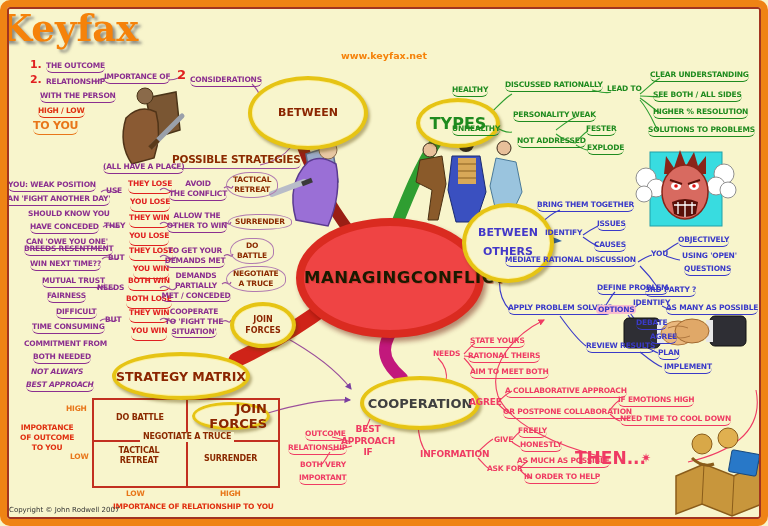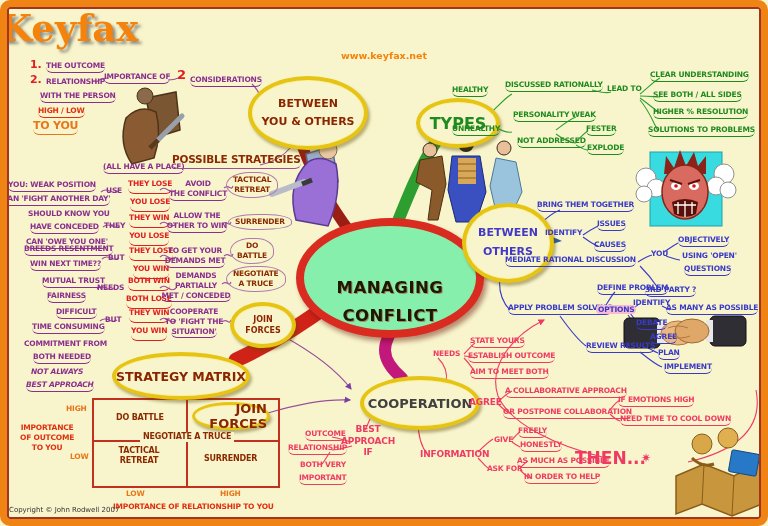--- a/index.html
+++ b/index.html
@@ -20,22 +20,22 @@
   .stack{display:flex;flex-direction:column;align-items:center;text-align:center}
   .hdr{position:absolute;display:flex;flex-direction:column;align-items:center;z-index:10;
        font-weight:bold;font-size:7.5px;line-height:1.35;color:#8b2a00;letter-spacing:-0.2px;
        border:1px solid #b07ab0;border-radius:50% 45% 55% 50%/55% 50% 45% 55%;padding:2px 6px}
   
   .oval{position:absolute;border-radius:50%;background:#f8f5cc;border:4px solid #e6c414;
         box-shadow:2px 3px 3px rgba(90,70,0,.4),inset 0 0 0 1px #fdf0a0;display:flex;
         flex-direction:column;align-items:center;justify-content:center;text-align:right;
         font-weight:bold;z-index:9}
   .center-oval{position:absolute;left:296px;top:218px;width:172px;height:104px;border-radius:50%;
-        background:#86efac;border:8px solid #da2b20;box-shadow:3px 4px 5px rgba(100,10,0,.45);
-        display:flex;flex-direction:column;align-items:center;justify-content:flex-end;z-index:9;
+        background:#ef4444;border:8px solid #da2b20;box-shadow:3px 4px 5px rgba(100,10,0,.45);
+        display:flex;flex-direction:row;align-items:center;justify-content:space-between;z-index:9;
         font-weight:bold;font-size:16.5px;color:#1a1a00;letter-spacing:.5px;line-height:1.7;
         text-shadow:1px 1px 0 rgba(190,50,40,.55)}
   
   .mx{position:absolute;left:92px;top:398px;width:184px;height:86px;border:2px solid #c23020;z-index:8}
   .mx .v{position:absolute;left:50%;top:0;bottom:0;border-left:2px solid #c23020}
   .mx .h{position:absolute;top:46%;left:0;right:0;border-top:2px solid #c23020}
   .brand{position:absolute;left:0;right:0;top:6px;text-align:left;z-index:10;
          font-family:"DejaVu Serif",serif;font-weight:bold;font-size:37px;color:#f5820a;
          text-shadow:3px 3px 3px rgba(110,110,110,.75)}
   .brand-url{position:absolute;left:0;right:0;top:50px;text-align:center;z-index:10;
@@ -229,21 +229,20 @@
   <div class="L pu" style="left:46px;top:77px">RELATIONSHIP</div>
   <div class="L pu u" style="left:40px;top:91px">WITH THE PERSON</div>
   <div class="L ra u" style="left:38px;top:106px">HIGH / LOW</div>
   <div class="L or big u" style="left:33px;top:119px">TO YOU</div>
   <div class="L pu u" style="left:104px;top:72px">IMPORTANCE OF</div>
   <div class="L re" style="left:177px;top:67px;font-size:13px">2</div>
   <div class="L pu u" style="left:190px;top:75px">CONSIDERATIONS</div>
 
   <div class="oval" style="left:248px;top:76px;width:112px;height:66px;font-size:11px;color:#8b2500;line-height:1.6">
     <span>BETWEEN</span>
-    <span>YOU &amp; OTHERS</span>
   </div>
   <div class="L pu u" style="left:103px;top:162px">(ALL HAVE A PLACE)</div>
   <div class="L dr u" style="left:172px;top:153px;font-size:10.5px;border-color:#9b4f9b">POSSIBLE STRATEGIES</div>
 
   <div class="L pu u" style="left:8px;top:180px">YOU: WEAK POSITION</div>
   <div class="L pu u" style="left:2px;top:194px">CAN 'FIGHT ANOTHER DAY'</div>
   <div class="L pu" style="left:106px;top:186px">USE</div>
   <div class="L re out stack" style="left:128px;top:176px">
     <span class="u">THEY LOSE</span>
     <span class="u">YOU LOSE</span>
@@ -395,21 +394,21 @@
   <div class="L bl u" style="left:650px;top:332px">AGREE</div>
   <div class="L bl u" style="left:586px;top:341px">REVIEW RESULTS</div>
   <div class="L bl u" style="left:658px;top:348px">PLAN</div>
   <div class="L bl u" style="left:664px;top:362px">IMPLEMENT</div>
 
   <div class="oval" style="left:360px;top:376px;width:112px;height:46px;font-size:13px;color:#404040">
     <span>COOPERATION</span>
   </div>
   <div class="L pk" style="left:433px;top:349px">NEEDS</div>
   <div class="L pk u" style="left:470px;top:336px">STATE YOURS</div>
-  <div class="L pk u" style="left:468px;top:351px">ESTABLISH OUTCOME</div>
+  <div class="L pk u" style="left:468px;top:351px">RATIONAL THEIRS</div>
   <div class="L pk u" style="left:470px;top:367px">AIM TO MEET BOTH</div>
   <div class="L pk mid" style="left:469px;top:397px">AGREE</div>
   <div class="L pk u" style="left:505px;top:386px">A COLLABORATIVE APPROACH</div>
   <div class="L pk u" style="left:503px;top:407px">OR POSTPONE COLLABORATION</div>
   <div class="L pk u" style="left:618px;top:395px">IF EMOTIONS HIGH</div>
   <div class="L pk u" style="left:620px;top:414px">NEED TIME TO COOL DOWN</div>
   <div class="L pk mid stack" style="left:346px;top:424px;width:44px;white-space:normal">
     <span>BEST</span>
     <span>APPROACH</span>
     <span>IF</span>

